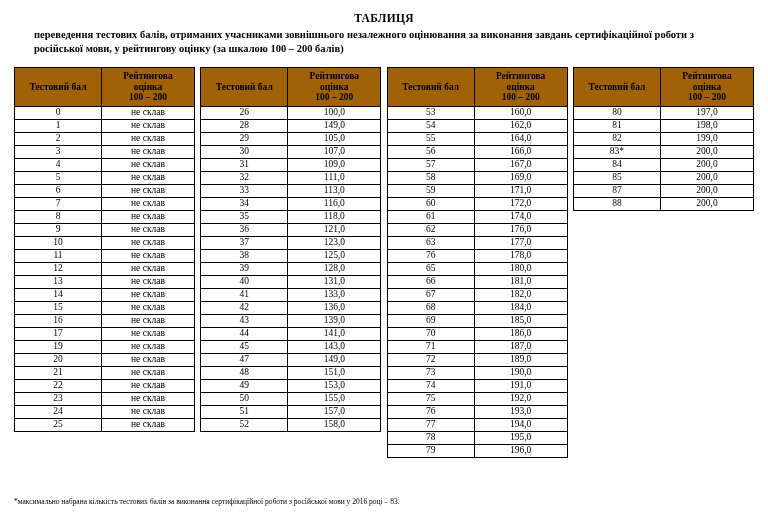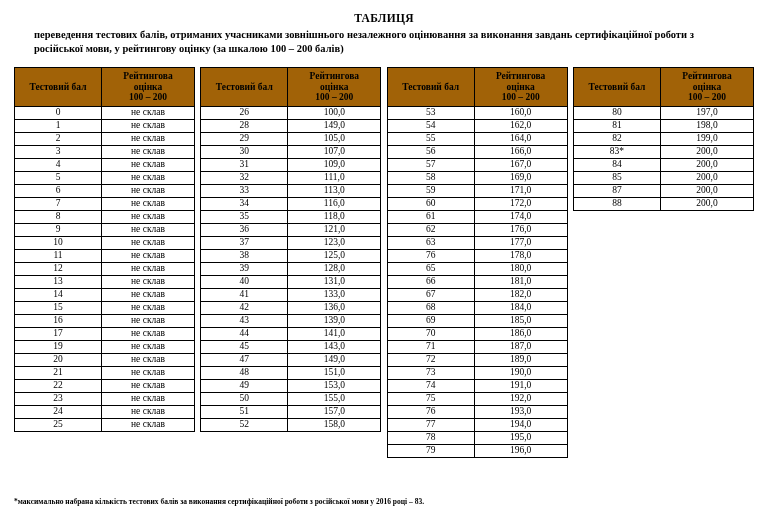--- a/index.html
+++ b/index.html
@@ -79,21 +79,21 @@
   }
   td.c-right {
     width: 88px;
     background: #f3f3f3;
   }
   .footnote {
     position: absolute;
     left: 14px;
     bottom: 12px;
     font-size: 7.5px;
-    font-weight: bold;
+    font-weight: normal;
     font-family: "Liberation Serif", serif;
   }
 </style>
 </head>
 <body>
 
 <div class="page">
 
   <div class="title">ТАБЛИЦЯ</div>
   <div class="subtitle">

